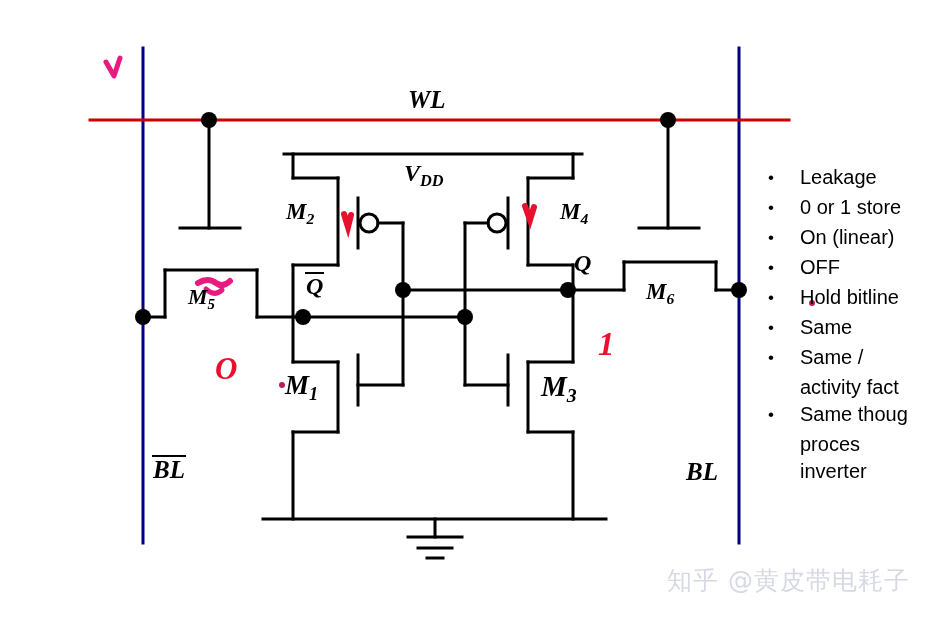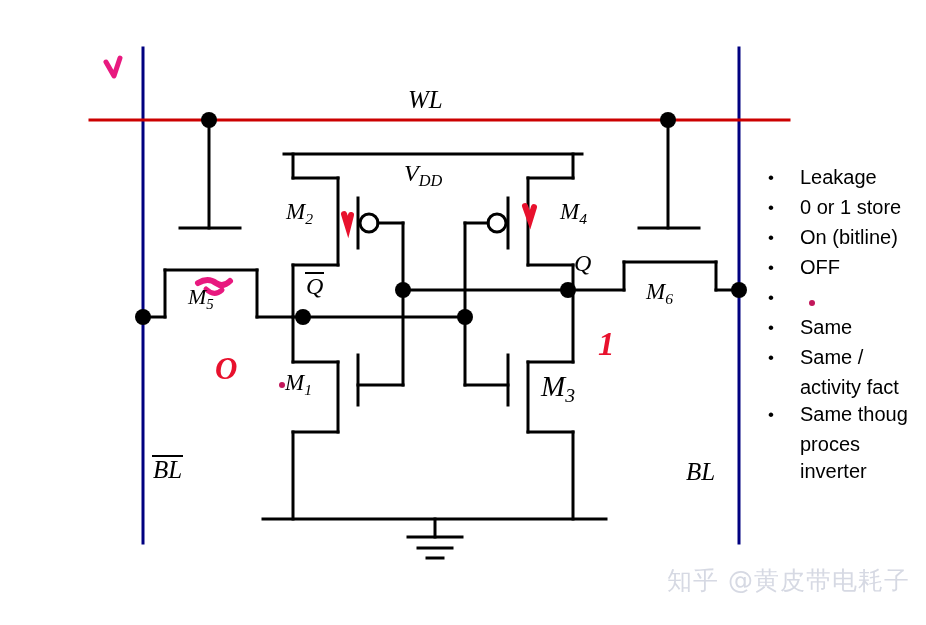--- a/index.html
+++ b/index.html
@@ -4,31 +4,31 @@
 <style>
   html,body{margin:0;padding:0;}
   body{
     width:926px;height:625px;background:#ffffff;
     font-family:"Liberation Sans", sans-serif;
     position:relative;overflow:hidden;
   }
   #canvas{position:absolute;left:0;top:0;width:926px;height:625px;}
   
   .lbl{position:absolute;white-space:nowrap;color:#000;}
-  .italic{font-family:"Liberation Serif", serif;font-style:italic;}
+  .italic{font-family:"Liberation Serif", serif;font-style:italic;font-weight:bold;}
   .sub{font-size:0.68em;vertical-align:-0.32em;font-style:italic;}
   .ovr{border-top:2px solid #000;padding:0 1px;display:inline-block;line-height:1.05;}
   
   #wl-label{left:408px;top:86px;font-size:25px;}
   
   #vdd-label{left:404px;top:160px;font-size:24px;}
   
   #m2-label{left:286px;top:199px;font-size:23px;}
   #m4-label{left:541px;top:199px;font-size:23px;margin-left:19px;}
-  #m1-label{left:285px;top:370px;font-size:23px;}
+  #m1-label{left:285px;top:370px;font-size:27px;}
   #m3-label{left:541px;top:370px;font-size:29px;}
   #m5-label{left:188px;top:284px;font-size:22px;}
   #m6-label{left:646px;top:279px;font-size:23px;}
   
   #qbar-label{left:305px;top:272px;font-size:24px;}
   #q-label{left:574px;top:250px;font-size:24px;}
   
   #blbar-label{left:152px;top:455px;font-size:25px;}
   #bl-label{left:686px;top:458px;font-size:25px;}
   
@@ -199,30 +199,31 @@
     <span class="bullet-text">Leakage</span>
   </div>
 
   <div class="bullet-row">
     <span class="bullet-dot">•</span>
     <span class="bullet-text">0 or 1 store</span>
   </div>
 
   <div class="bullet-row">
     <span class="bullet-dot">•</span>
-    <span class="bullet-text">On (bitline)</span>
+    <span class="bullet-text">On (linear)</span>
   </div>
 
   <div class="bullet-row">
     <span class="bullet-dot">•</span>
     <span class="bullet-text">OFF</span>
   </div>
 
   <div class="bullet-row">
     <span class="bullet-dot">•</span>
+    <span class="bullet-text">Hold bitline</span>
   </div>
 
   <div class="bullet-row">
     <span class="bullet-dot">•</span>
     <span class="bullet-text">Same</span>
   </div>
 
   <div class="bullet-row">
     <span class="bullet-dot">•</span>
     <span class="bullet-text">Same /</span>

